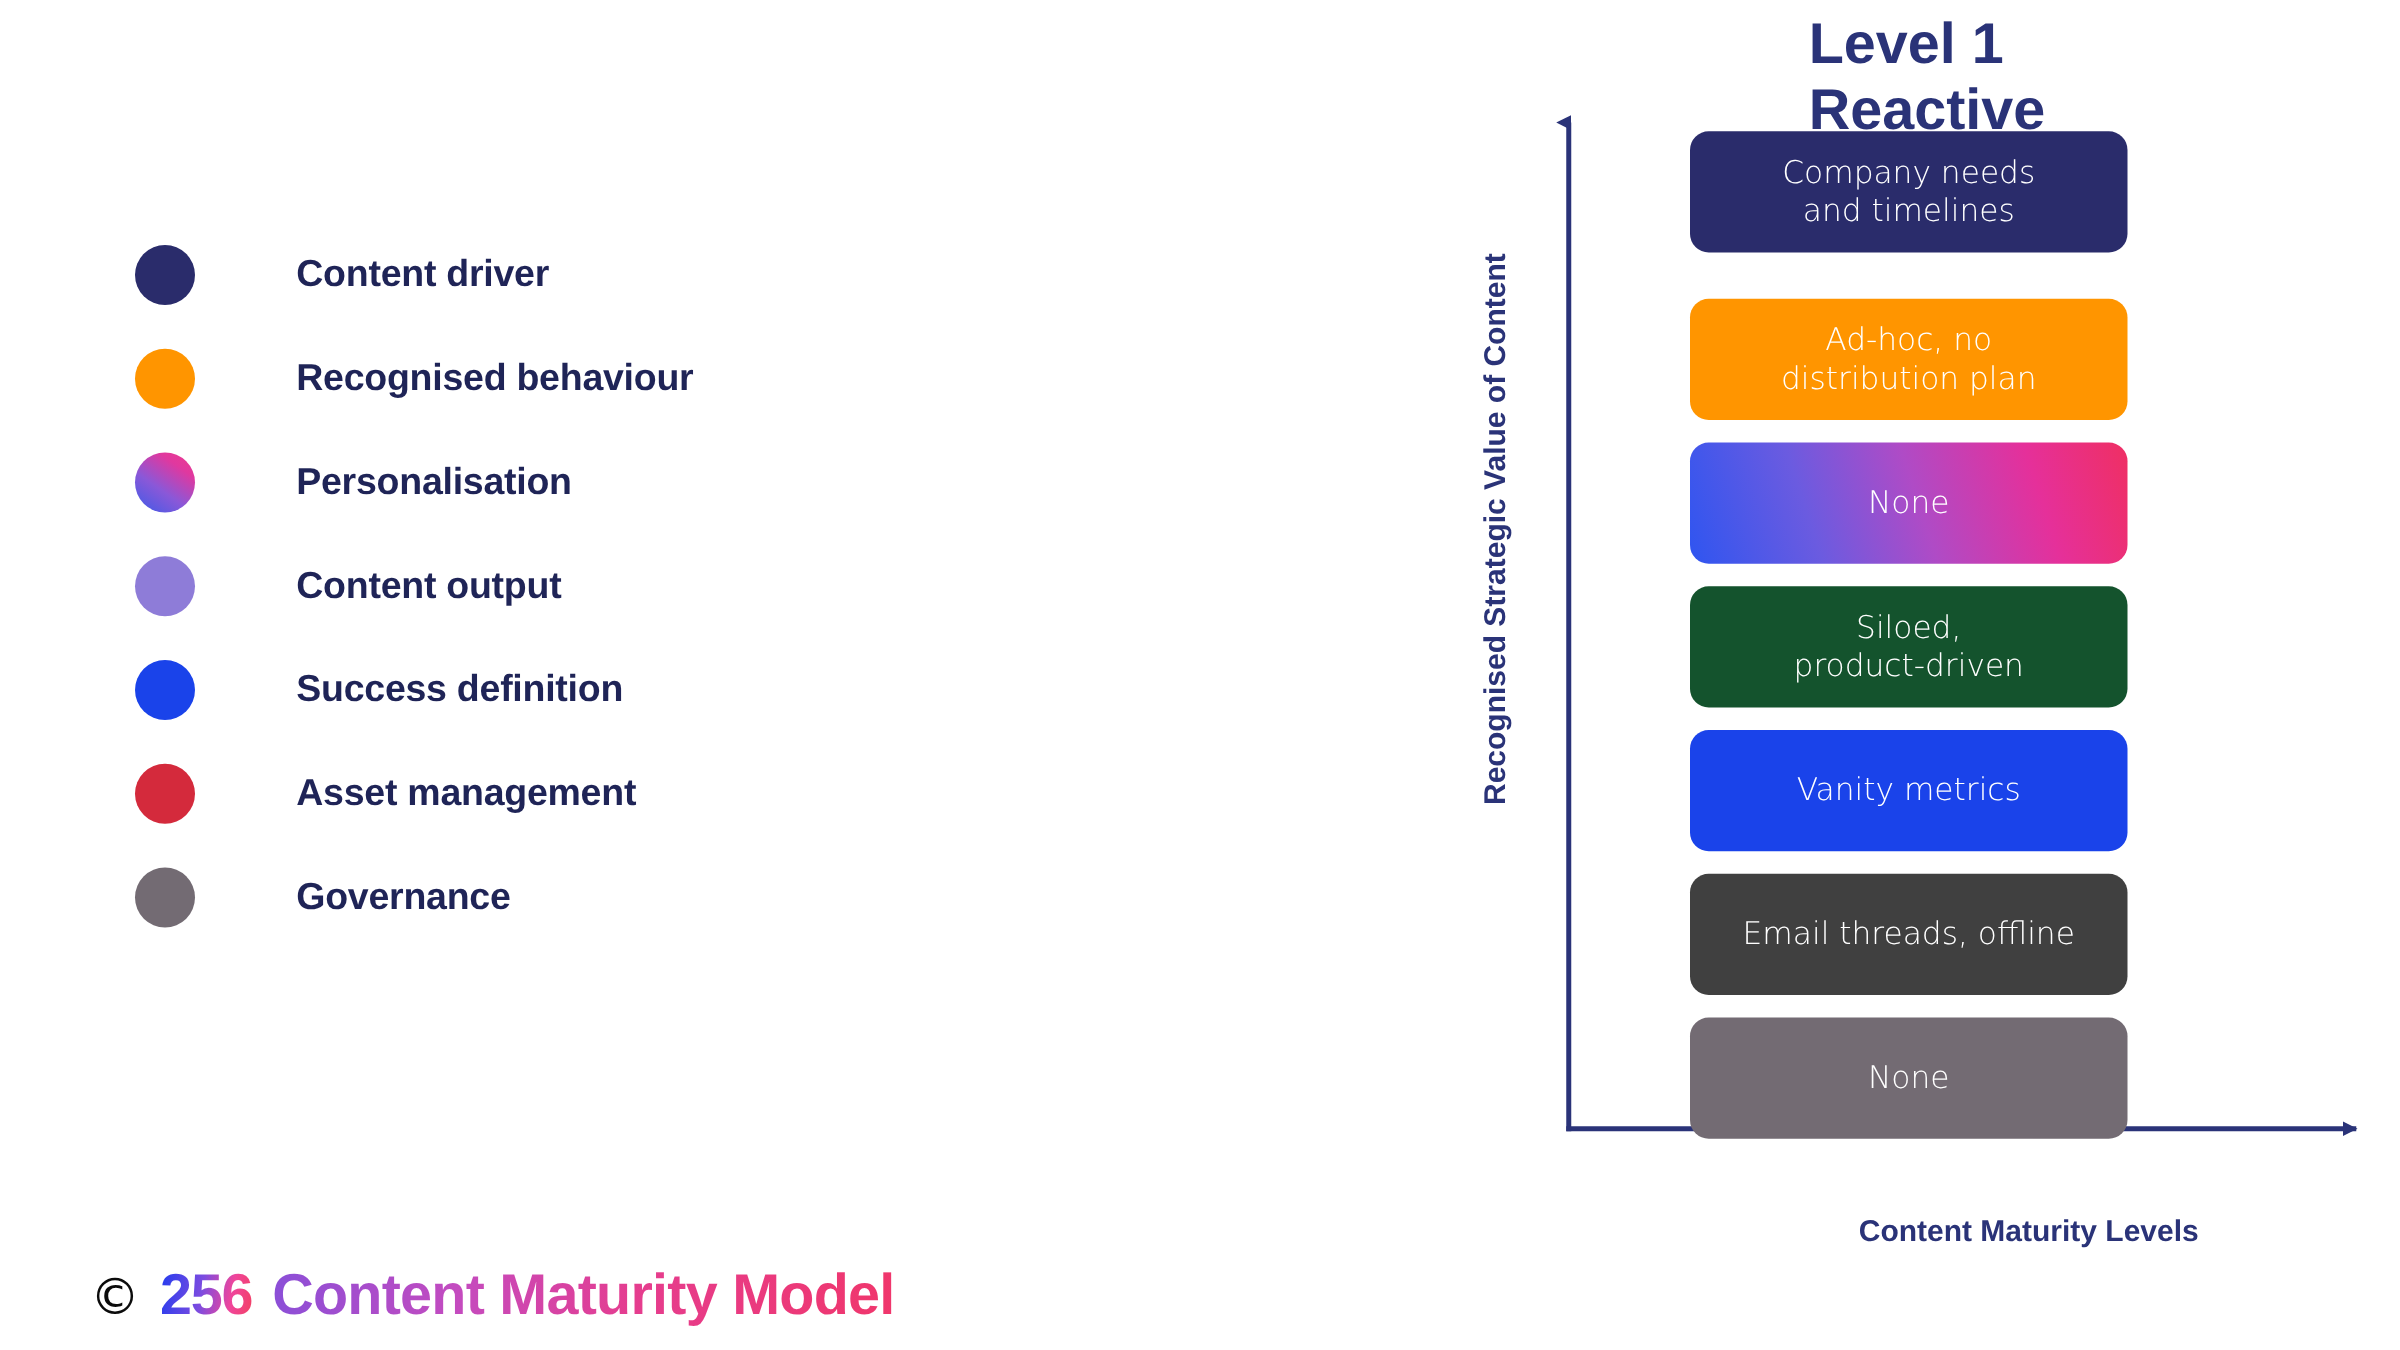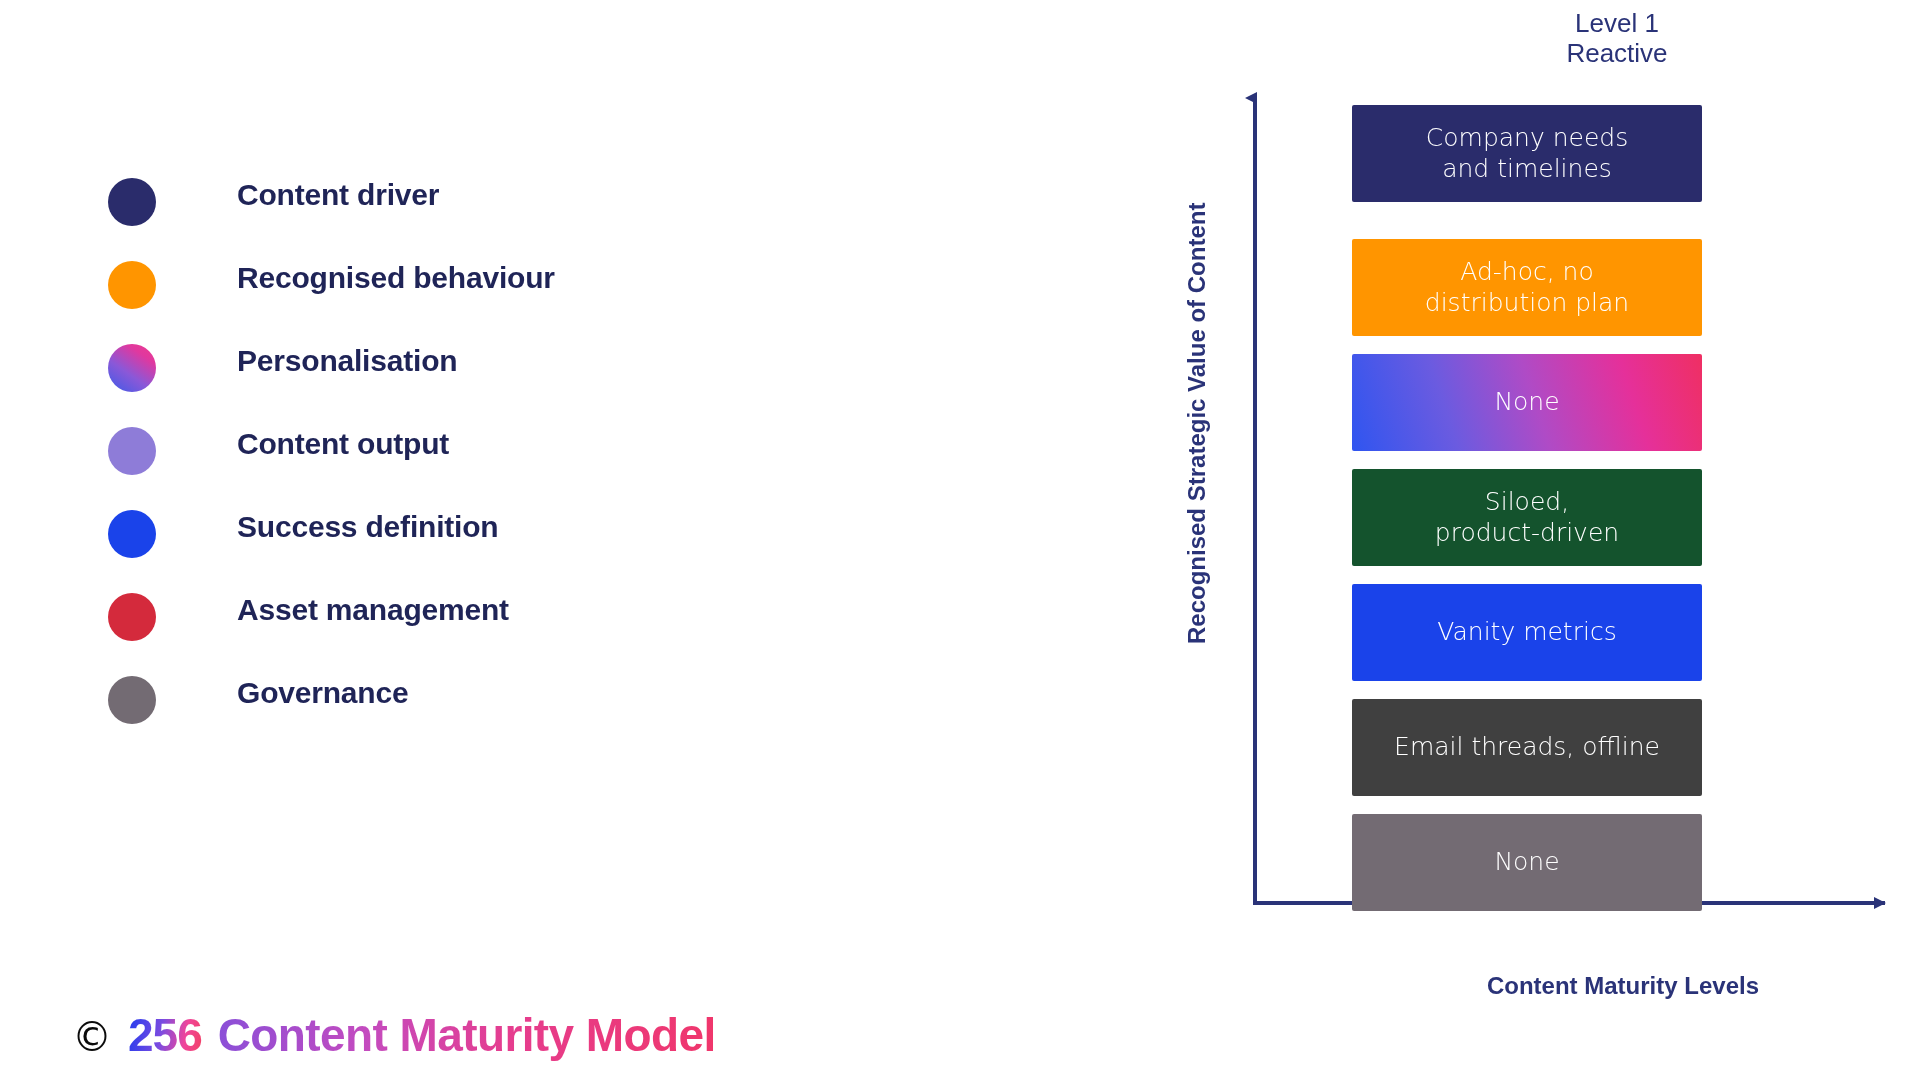--- a/index.html
+++ b/index.html
@@ -22,21 +22,21 @@
   
   #legend {
     position: absolute;
     left: 108px;
     top: 178px;
     width: 640px;
   }
 
   .legend-row {
     display: flex;
-    align-items: flex-start;
+    align-items: center;
     height: 83px;
   }
 
   .legend-dot {
     width: 48px;
     height: 48px;
     border-radius: 50%;
     flex: 0 0 48px;
   }
 
@@ -56,23 +56,23 @@
     top: 0;
     width: 770px;
     height: 1030px;
   }
 
   #chart-title {
     position: absolute;
     left: 297px;
     top: 8px;
     width: 340px;
-    text-align: center;
-    font-size: 26px;
-    font-weight: normal;
+    text-align: left;
+    font-size: 46px;
+    font-weight: bold;
     line-height: 1.16;
     color: #2A3378;
     white-space: pre-line;
   }
 
   #y-axis-label {
     position: absolute;
     left: -163px;
     top: 420px;
     width: 420px;
@@ -109,21 +109,21 @@
     position: absolute;
     left: 202px;
     top: 105px;
     width: 350px;
   }
 
   .mbox {
     position: relative;
     width: 350px;
     height: 97px;
-    border-radius: 2px;
+    border-radius: 15px;
     margin-bottom: 18px;
     display: flex;
     align-items: center;
     justify-content: center;
     text-align: center;
     color: #ffffff;
     font-size: 25px;
     line-height: 1.22;
     white-space: pre-line;
     font-family: "DejaVu Sans", sans-serif;

